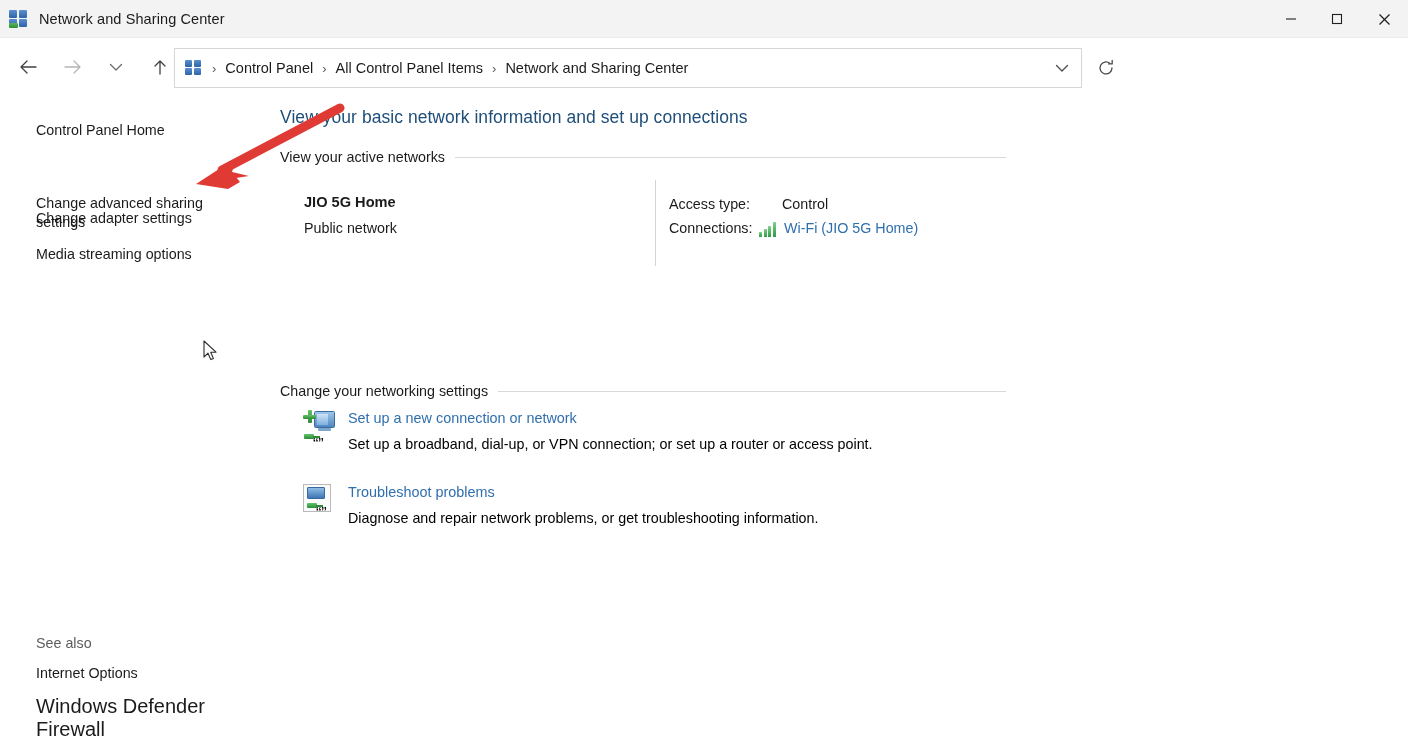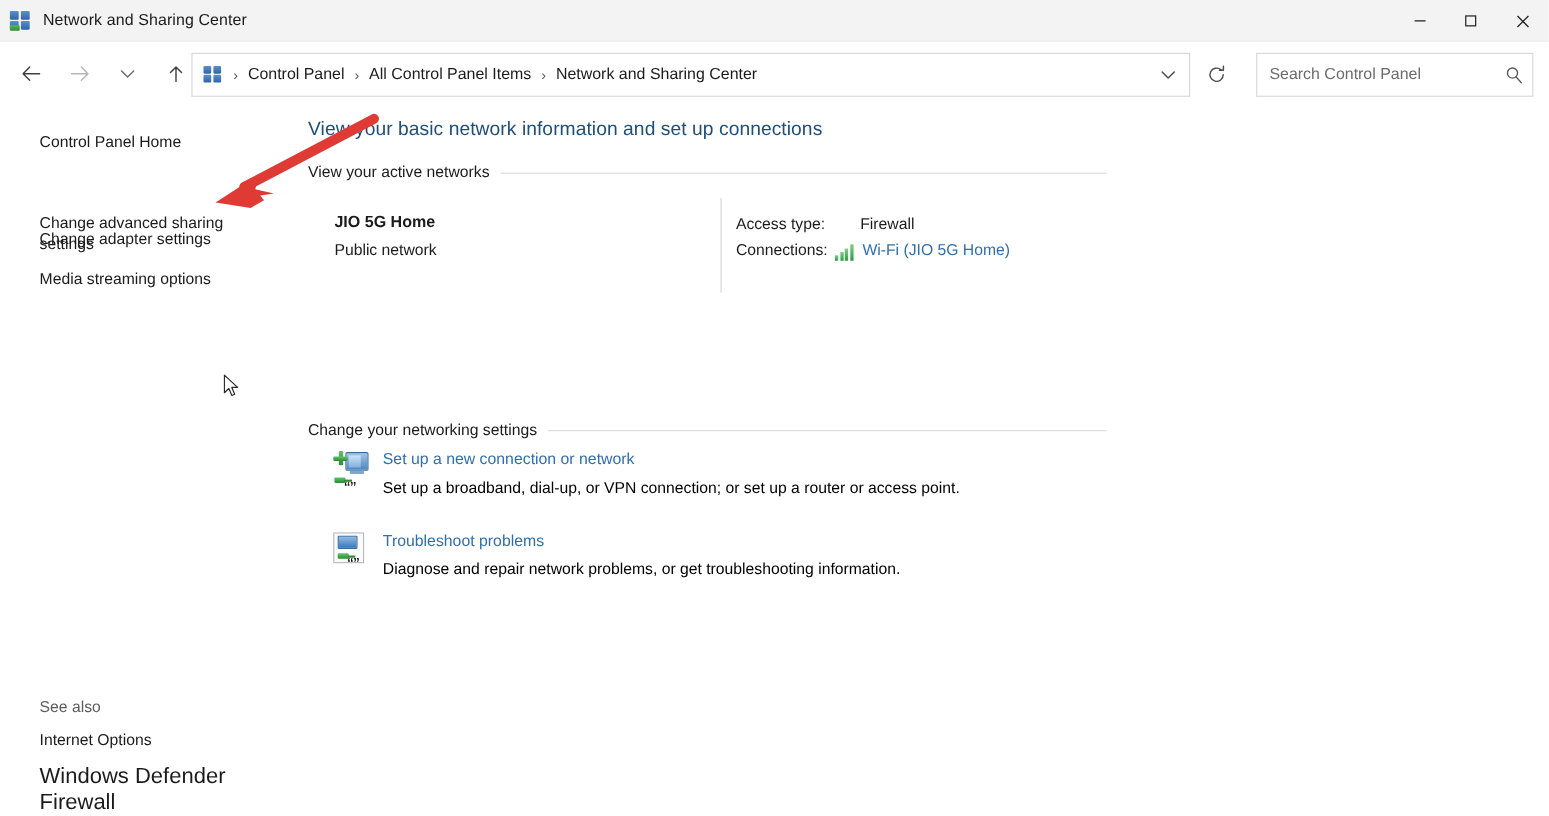--- a/index.html
+++ b/index.html
@@ -483,29 +483,20 @@
     </div>
   </div>
 
   <div id="refresh-btn">
     <svg width="18" height="18" viewBox="0 0 18 18">
       <path d="M15 9 A6 6 0 1 1 12.8 4.3" fill="none" stroke="#4a4a4a" stroke-width="1.3" stroke-linecap="round"></path>
       <path d="M15.2 1.3 V4.9 H11.6" fill="none" stroke="#4a4a4a" stroke-width="1.3" stroke-linecap="round" stroke-linejoin="round"></path>
     </svg>
   </div>
 
-  <div id="searchbox">
-    <input id="search-input" type="text" placeholder="Search Control Panel" style="">
-    <div id="search-icon-btn">
-      <svg width="17" height="17" viewBox="0 0 17 17">
-        <circle cx="7" cy="6.4" r="4.6" fill="none" stroke="#5a5a5a" stroke-width="1.25"></circle>
-        <line x1="10.4" y1="10" x2="15" y2="15.2" stroke="#5a5a5a" stroke-width="1.25" stroke-linecap="round"></line>
-      </svg>
-    </div>
-  </div>
 
   <div id="content">
 
     <div id="leftpane">
       <div class="side-link" id="side-home">Control Panel Home</div>
       <div class="side-link" id="side-adapter">Change adapter settings</div>
       <div class="side-link" id="side-advanced">Change advanced sharing settings</div>
       <div class="side-link" id="side-media">Media streaming options</div>
 
       <div id="see-also-label">See also</div>
@@ -521,21 +512,21 @@
         <span class="label">View your active networks</span>
         <span class="rule"></span>
       </div>
 
       <div id="net-name">JIO 5G Home</div>
       <div id="net-type">Public network</div>
 
       <div id="net-divider"></div>
 
       <div id="lbl-access">Access type:</div>
-      <div id="val-access">Firewall</div>
+      <div id="val-access">Control</div>
 
       <div id="lbl-conn">Connections:</div>
       <div id="wifi-bars">
         <span class="b1"></span>
           <span class="b2"></span>
           <span class="b3"></span>
           <span class="b4"></span>
       </div>
       <div id="val-conn">Wi-Fi (JIO 5G Home)</div>
 

